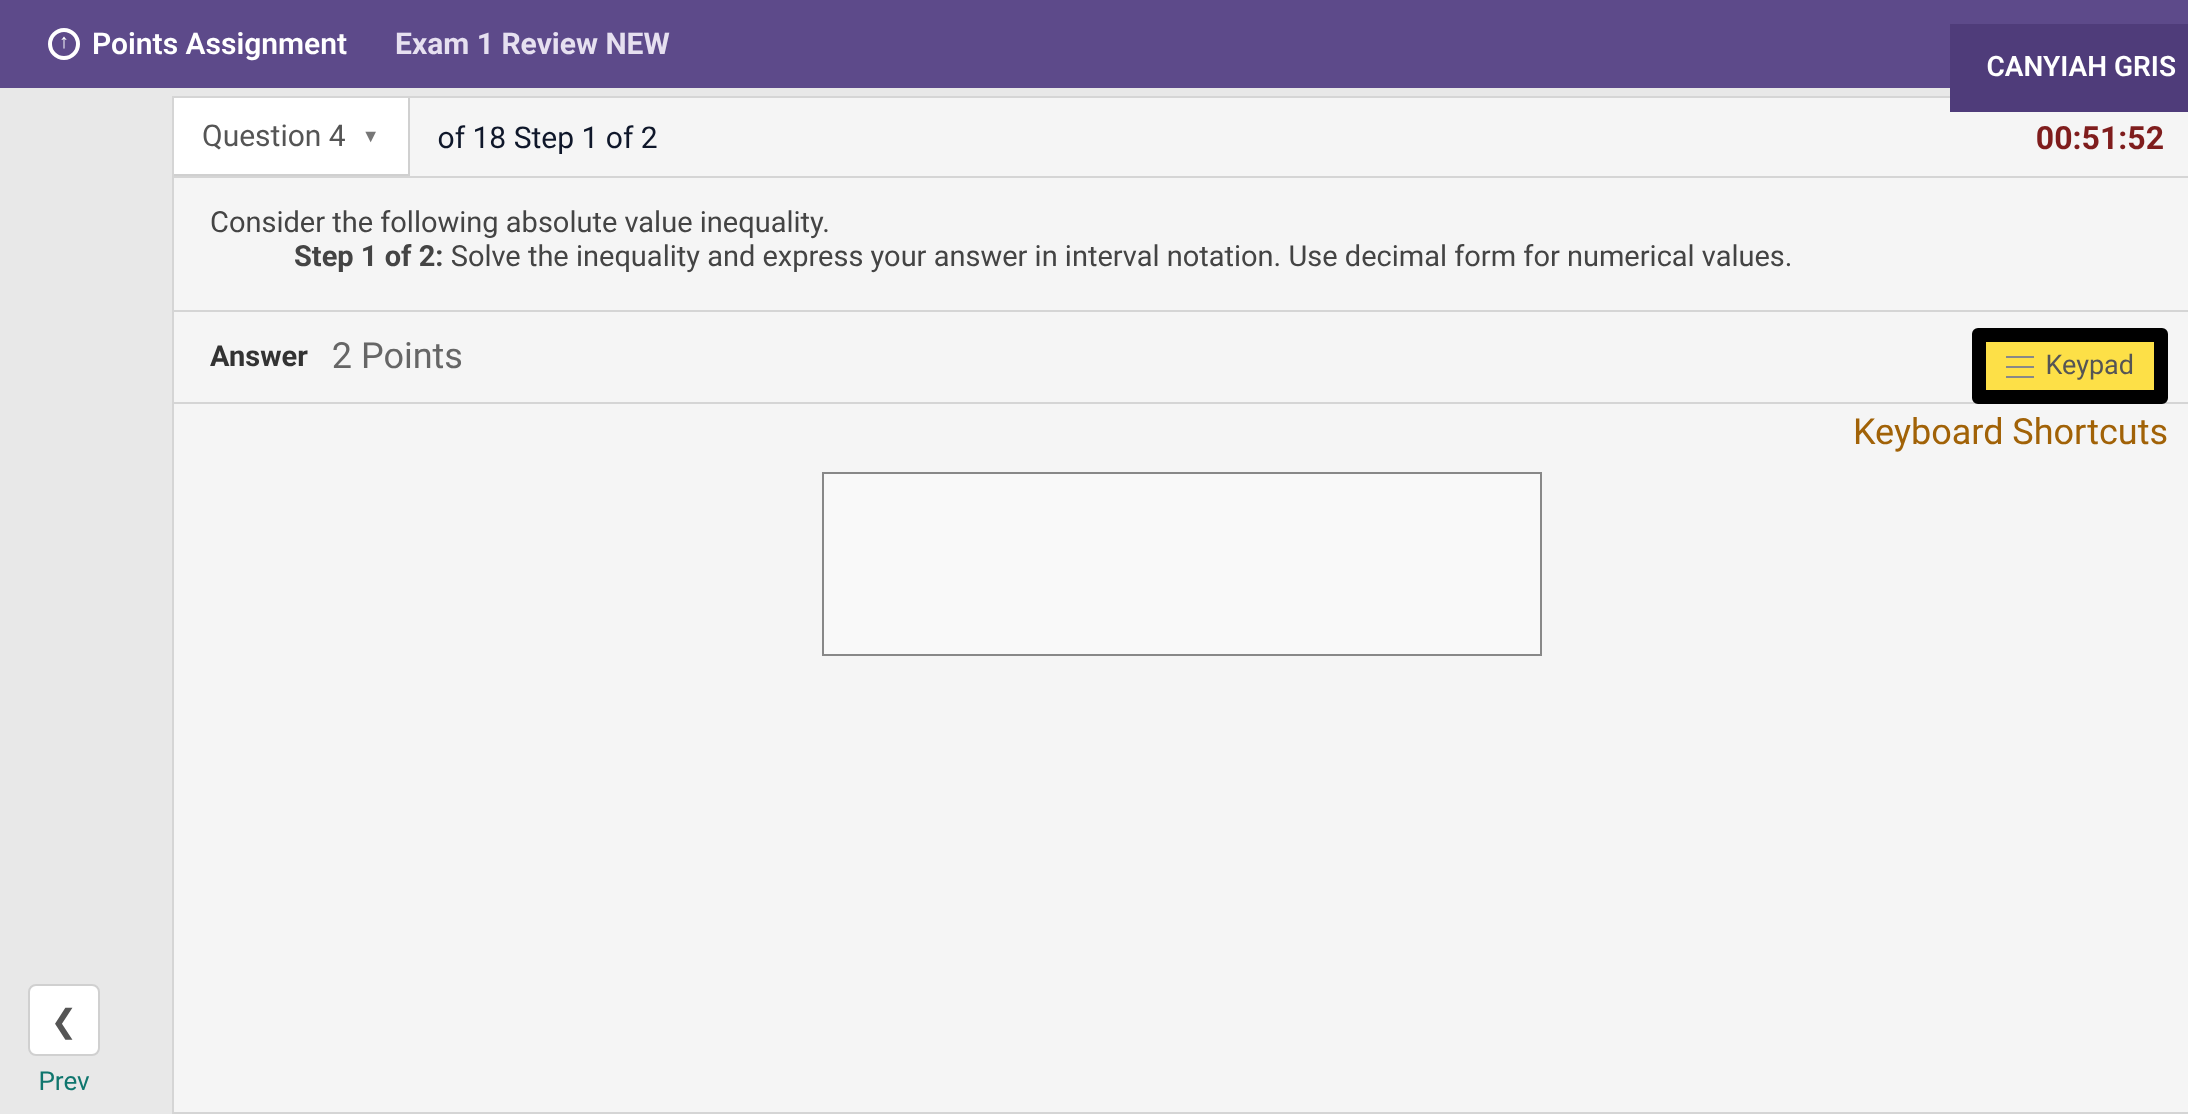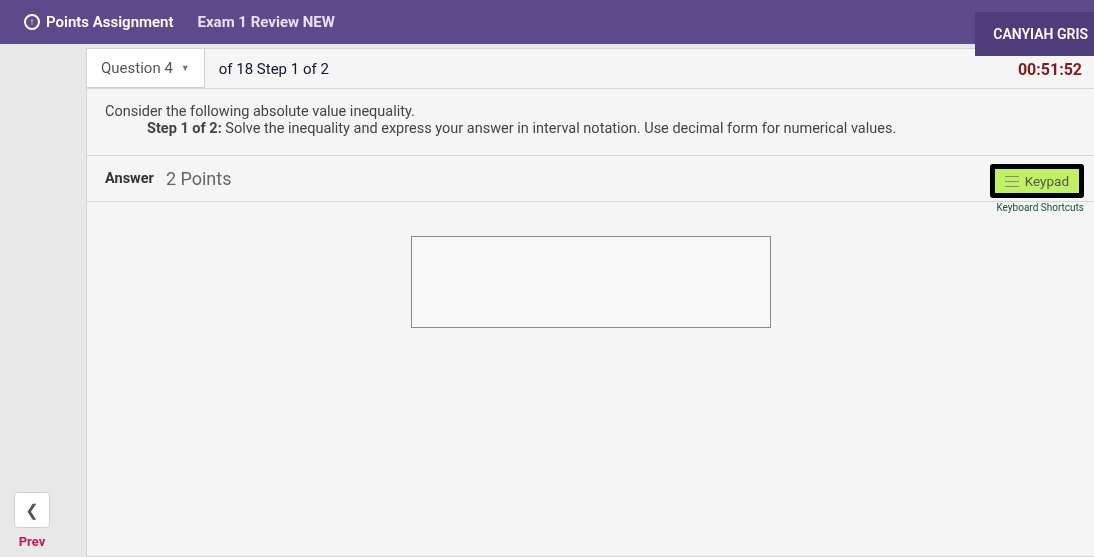--- a/index.html
+++ b/index.html
@@ -83,22 +83,22 @@
       display: flex;
       align-items: center;
       justify-content: center;
       font-size: 16px;
       color: #555;
       margin: 0 auto 6px;
       cursor: pointer;
     }
     .prev-label {
       font-size: 13px;
-      color: #be185d;
-      font-weight: 700;
+      color: #0f766e;
+      font-weight: 400;
     }
     .main-panel {
       flex: 1;
       background: #f5f5f5;
       border: 1px solid #d5d5d5;
       border-right: none;
       margin-top: 4px;
       display: flex;
       flex-direction: column;
     }
@@ -182,40 +182,40 @@
     .keypad-group {
       position: absolute;
       right: 10px;
       top: 8px;
       text-align: right;
     }
     .keypad-btn {
       display: inline-flex;
       align-items: center;
       gap: 6px;
-      border: 5px solid #000000;
-      background: #bef264;
+      border: 7px solid #000000;
+      background: #fde047;
       padding: 4px 10px;
       font-size: 13.5px;
       color: #555;
       border-radius: 3px;
       cursor: pointer;
     }
     .keypad-icon {
       display: inline-block;
       width: 14px;
       height: 11px;
       background:
         linear-gradient(#888,#888) 0 0/100% 1px no-repeat,
         linear-gradient(#888,#888) 0 5px/100% 1px no-repeat,
         linear-gradient(#888,#888) 0 10px/100% 1px no-repeat;
     }
     .shortcuts-link {
-      font-size: 10px;
-      color: #14532d;
+      font-size: 18px;
+      color: #a16207;
       margin-top: 4px;
       cursor: pointer;
     }
     .answer-area {
       flex: 1;
       display: flex;
       align-items: flex-start;
       justify-content: center;
       padding-top: 34px;
     }

